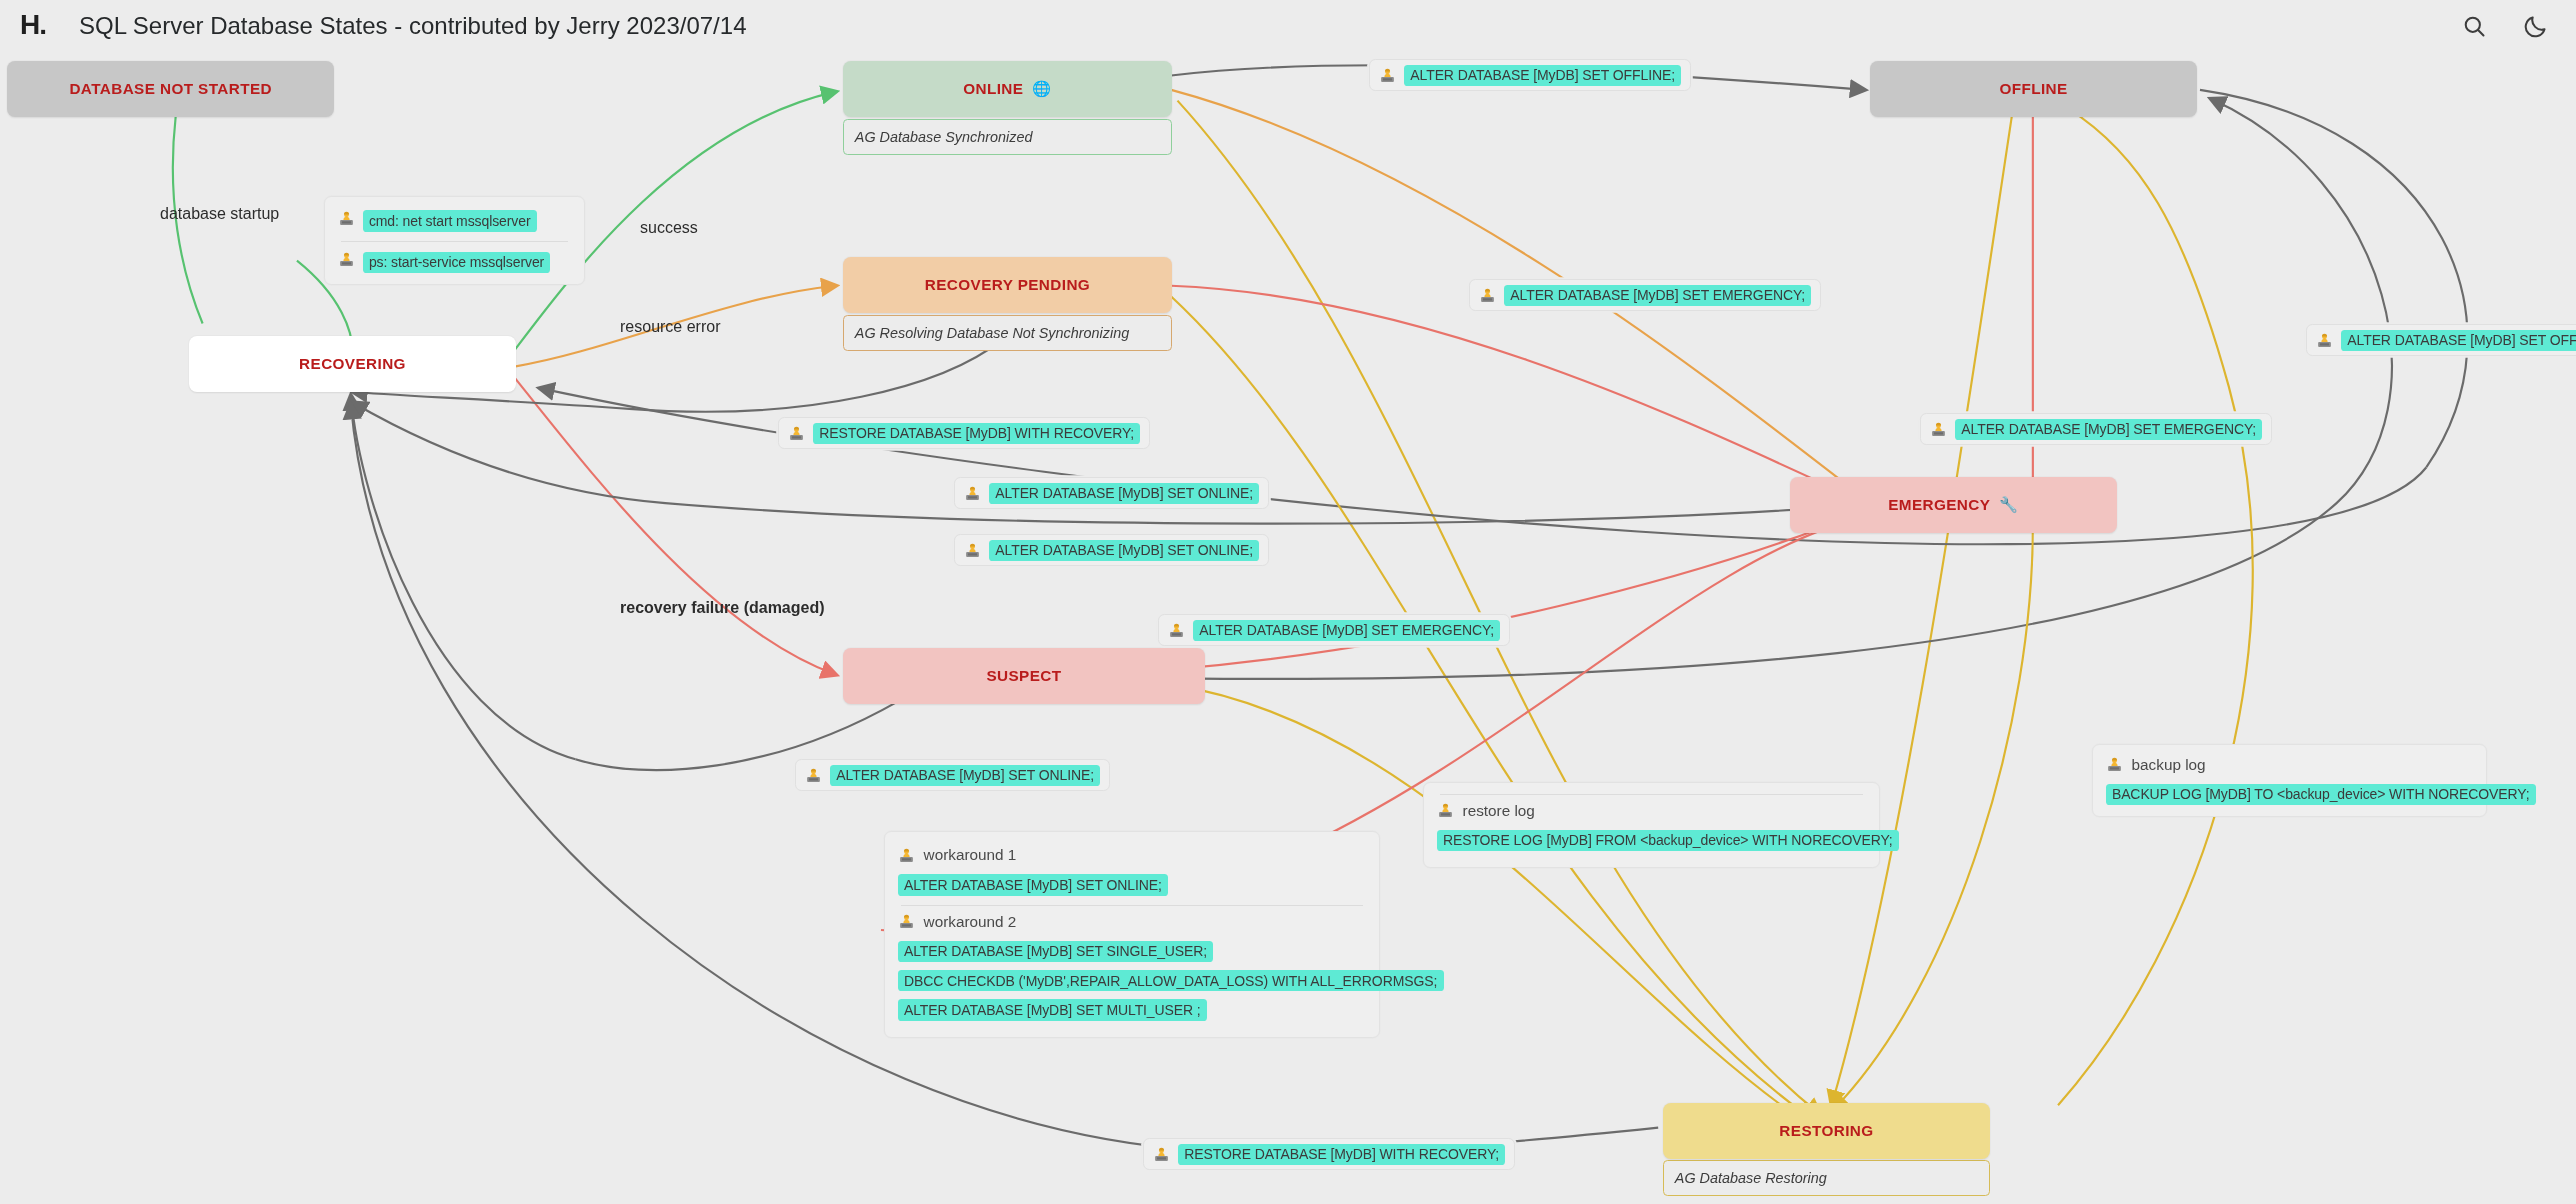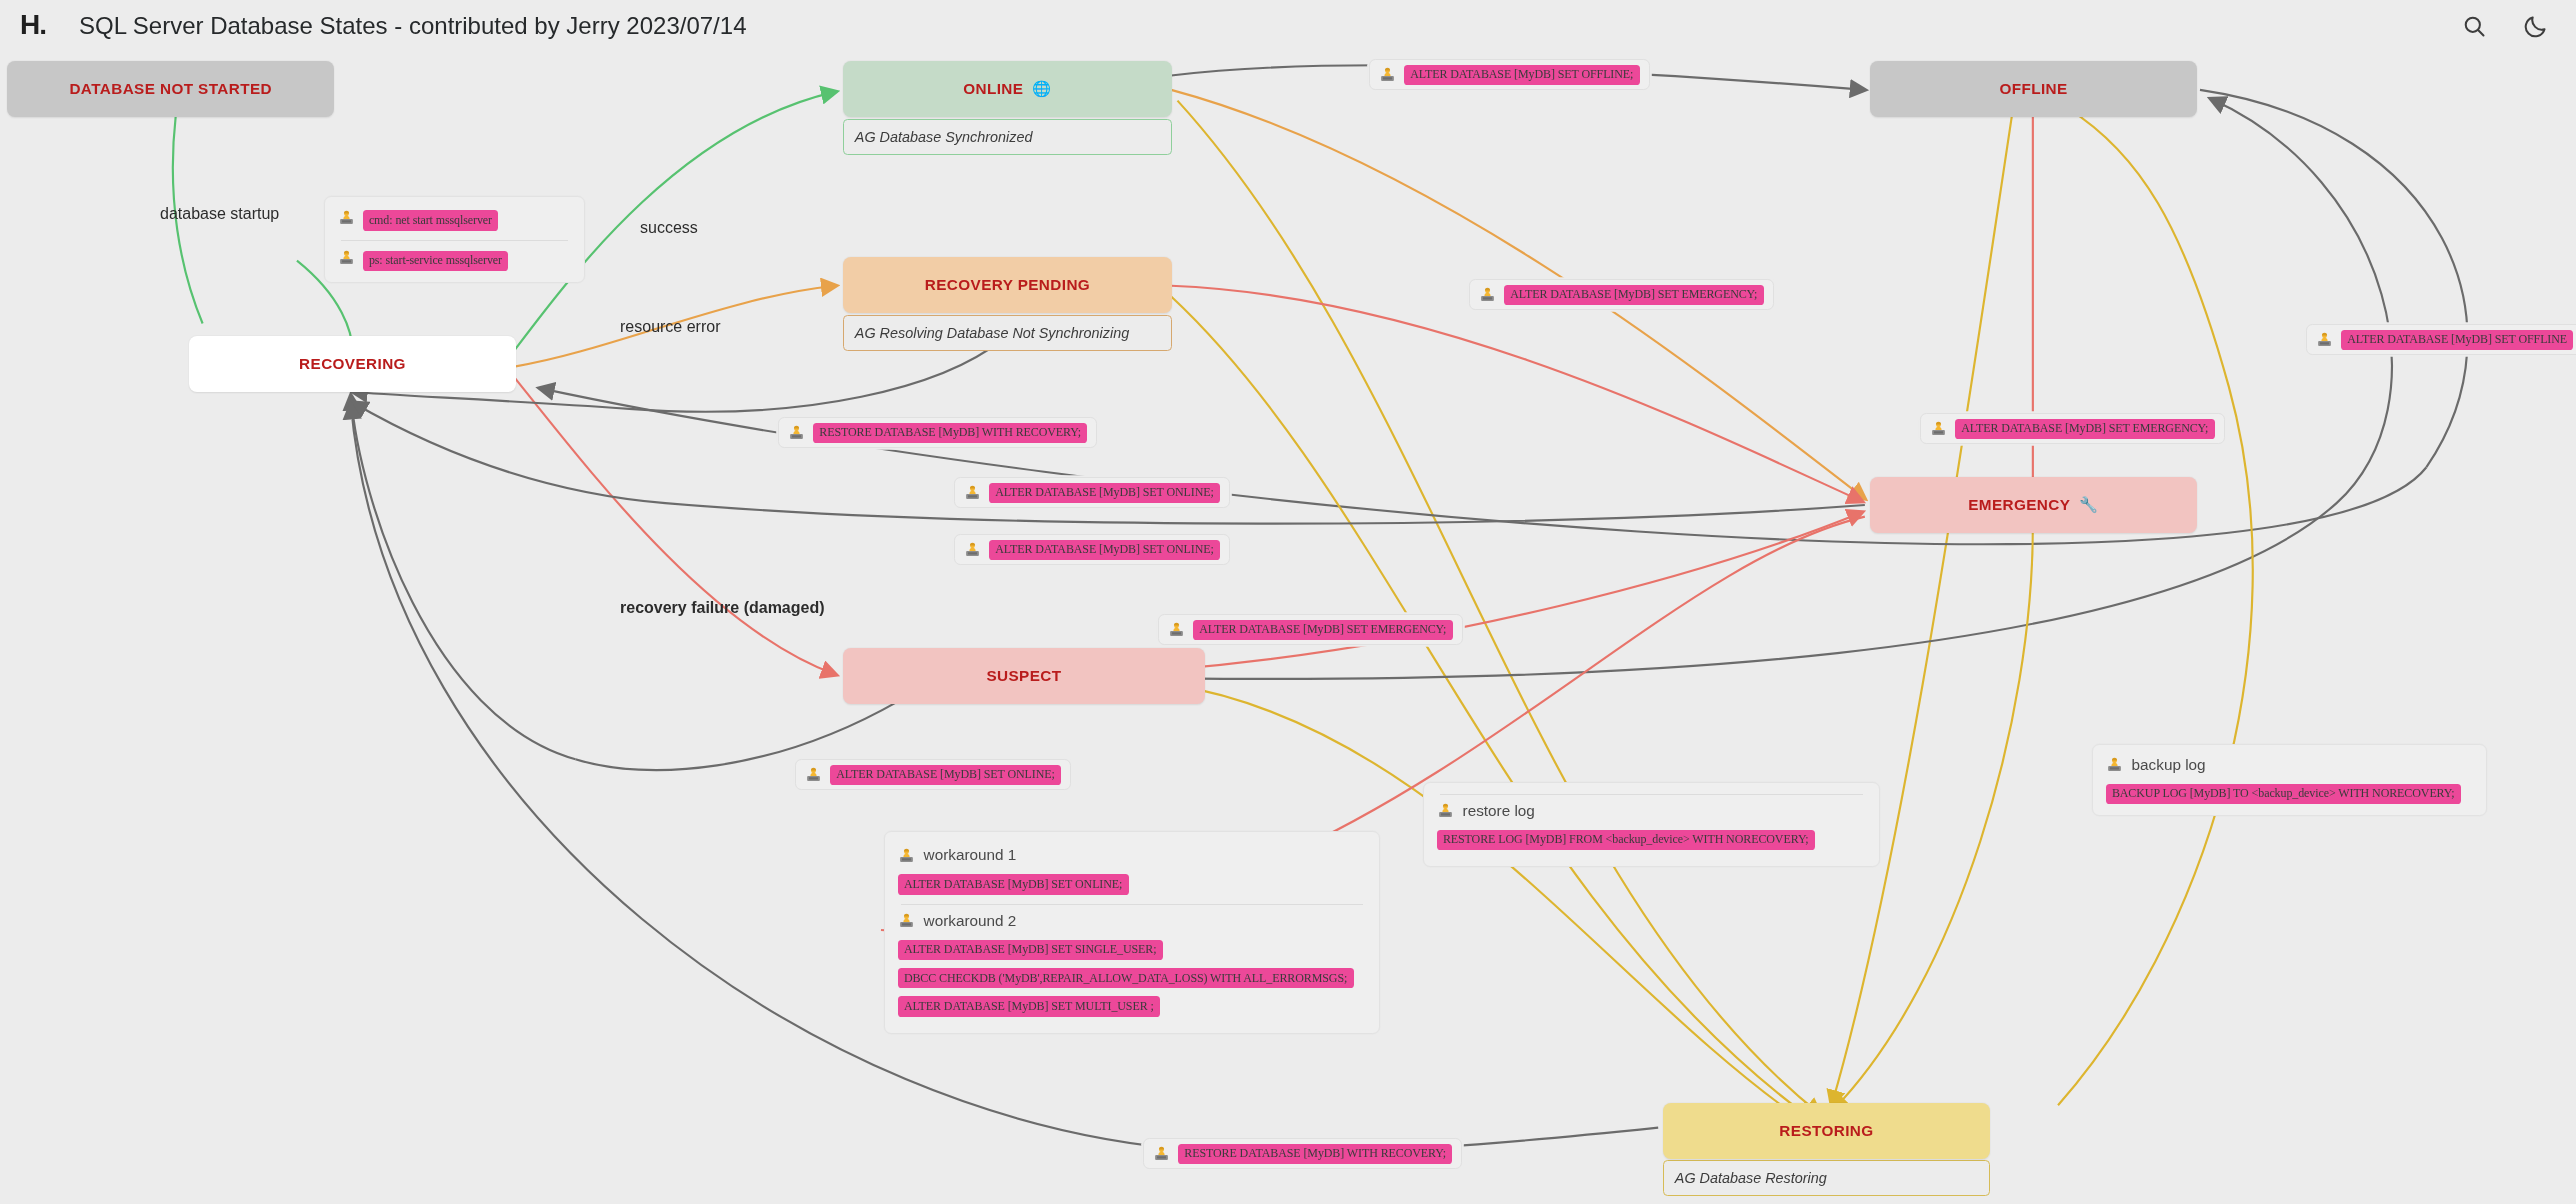--- a/index.html
+++ b/index.html
@@ -57,23 +57,23 @@
     background:#efefef;
     border:0.9px solid #e0e0e0;
     border-radius:6.3px;
     padding:4.5px 9px;
     display:flex; align-items:center; gap:8px;
     white-space:nowrap;
     box-shadow:0 0 0 1.8px #ececec;
   }
   .chip .tech { width:17px; height:17px; flex:0 0 17px; }
   .code {
-    font-family:Liberation Serif, serif;
-    font-size:12px; color:#3b3b3b;
-    background:#ec4899; border-radius:3.6px;
+    font-family:Liberation Sans, sans-serif;
+    font-size:14px; color:#3b3b3b;
+    background:#5eead4; border-radius:3.6px;
     padding:2.7px 6.3px; white-space:nowrap; letter-spacing:-0.1px;
   }
 
   
   .panel {
     position:absolute; z-index:30;
     background:#efefef;
     border:0.9px solid #e2e2e2;
     border-radius:7.2px;
     padding:9px 12.6px;
@@ -210,21 +210,21 @@
   </div>
 
   <div class="node" style="left:843px; top:648px; width:362px; height:56px; background:#f2c4c1;">
     <span>SUSPECT</span>
   </div>
 
   <div class="node" style="left:1870px; top:61px; width:327px; height:56px; background:#c7c7c7;">
     <span>OFFLINE</span>
   </div>
 
-  <div class="node" style="left:1870px; top:477px; width:327px; height:56px; background:#f2c4c1;">
+  <div class="node" style="left:1790px; top:477px; width:327px; height:56px; background:#f2c4c1;">
     <span>EMERGENCY</span>
     <span class="emoji">🔧</span>
   </div>
 
   <div class="node" style="left:1663px; top:1103px; width:327px; height:56px; background:#efdc8d;">
     <span>RESTORING</span>
   </div>
   <div class="subnode" style="left:1663px; top:1160px; width:327px; height:36px; border:0.9px solid #d6bb56;">
     <span>AG Database Restoring</span>
   </div>

